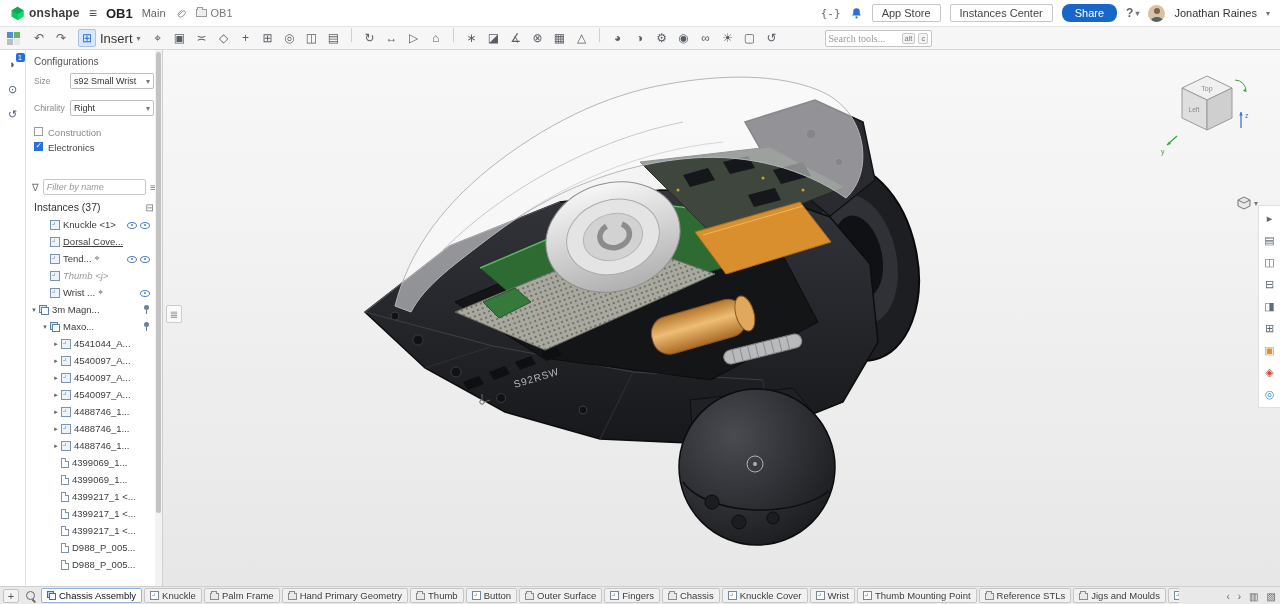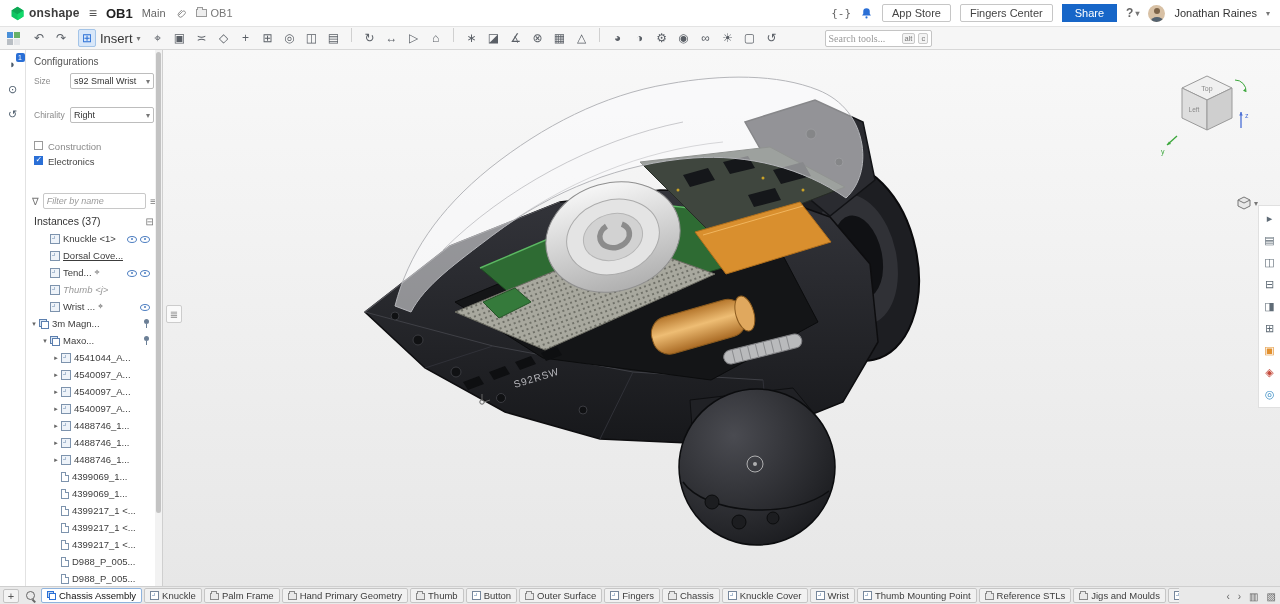--- a/index.html
+++ b/index.html
@@ -12,21 +12,21 @@
   .logo-text{font-size:12px;font-weight:bold;color:#3d3d3d;letter-spacing:.2px}
   .hamburger{font-size:14px;color:#555;cursor:pointer}
   .doc-title{font-size:13px;font-weight:bold;color:#222}
   .ws-name{font-size:11px;color:#666}
   .folder-chip{display:flex;align-items:center;gap:4px;font-size:11px;color:#777}
   .fold{width:11px;height:8px;background:#eee;border:1px solid #9a9a9a;position:relative}
   .fold::before{content:'';position:absolute;top:-3px;left:0;width:4px;height:2px;border:1px solid #9a9a9a;border-bottom:0;background:#eee}
   .topbar-right{margin-left:auto;display:flex;align-items:center;gap:9px}
   .fs-icon{font-size:11px;color:#666;font-family:"DejaVu Sans Mono",monospace}
   .hdr-btn{height:18px;display:flex;align-items:center;padding:0 9px;border:1px solid #c6c6c6;border-radius:2px;background:#fff;font-size:11px;color:#444;cursor:pointer}
-  .share-btn{height:18px;display:flex;align-items:center;padding:0 13px;border-radius:0;background:#1766c8;color:#fff;font-size:11px;cursor:pointer}
+  .share-btn{height:18px;display:flex;align-items:center;padding:0 13px;border-radius:8px;background:#1766c8;color:#fff;font-size:11px;cursor:pointer}
   .help-wrap{display:flex;align-items:center;gap:2px;font-size:12px;color:#666;font-weight:bold}
   .caret{font-size:8px;color:#777}
   .avatar{width:17px;height:17px;border-radius:50%;background:#d8c1a5;position:relative;overflow:hidden}
   .avatar::before{content:'';position:absolute;top:3px;left:5.5px;width:6px;height:6px;border-radius:50%;background:#7d6449}
   .avatar::after{content:'';position:absolute;bottom:-3px;left:2.5px;width:12px;height:8px;border-radius:50% 50% 0 0;background:#54626f}
   .user-name{font-size:11px;color:#333}
 
   
   .toolbar{position:absolute;top:27px;left:0;right:0;height:23px;background:#f6f6f6;border-bottom:1px solid #d8d8d8;display:flex;align-items:center;padding:0 2px;z-index:19}
   .asm-context{width:13px;height:13px;margin:0 8px 0 5px;display:grid;grid-template-columns:6px 6px;grid-template-rows:6px 6px;gap:1px}
@@ -43,21 +43,21 @@
 
   
   .left-strip{position:absolute;left:0;top:50px;bottom:18px;width:26px;background:#fff;border-right:1px solid #e2e2e2;display:flex;flex-direction:column;align-items:center;padding-top:6px;gap:9px;z-index:10}
   .strip-icon{width:16px;height:16px;text-align:center;line-height:16px;font-size:11px;color:#4a5a6a;position:relative;cursor:pointer}
   .strip-badge{position:absolute;top:-3px;right:-4px;min-width:9px;height:9px;border-radius:2px;background:#2a6fd6;color:#fff;font-size:7px;line-height:9px;text-align:center;padding:0 1px}
 
   
   .left-panel{position:absolute;left:26px;top:50px;bottom:18px;width:137px;background:#fff;border-right:1px solid #cfcfcf;z-index:10;overflow:hidden}
   .config{padding:6px 8px 0 8px}
   .cfg-title{font-size:10px;color:#555;margin-bottom:6px}
-  .cfg-row{display:flex;align-items:center;margin-bottom:18px}
+  .cfg-row{display:flex;align-items:center;margin-bottom:11px}
   .cfg-label{width:36px;font-size:8.5px;color:#8a8a8a;flex:none}
   .cfg-select{flex:1;display:flex;align-items:center;justify-content:space-between;border:1px solid #bdbdbd;border-radius:2px;height:16px;padding:0 3px;font-size:9px;color:#333;cursor:pointer;background:#fff;white-space:nowrap}
   .cfg-check{display:flex;align-items:flex-start;gap:5px;font-size:9.5px;color:#8a8a8a;margin:4px 0;cursor:pointer}
   .cb{width:9px;height:9px;border:1px solid #9a9a9a;background:#fff;flex:none;position:relative}
   .cb.checked{background:#2a6fd6;border-color:#2a6fd6}
   .cb.checked::after{content:'✓';position:absolute;top:-2px;left:0.5px;color:#fff;font-size:8px}
   .cfg-check.on{color:#444}
   .filter-row{margin-top:26px;padding:0 6px;display:flex;align-items:center;gap:4px}
   .funnel{font-size:10px;color:#777}
   .filter-input{flex:1;border:1px solid #c8c8c8;border-radius:2px;height:16px;font-size:9px;font-style:italic;color:#444;padding:0 3px;outline:0;min-width:0;font-family:"Liberation Sans",sans-serif}
@@ -146,21 +146,21 @@
       <span class="fold"></span>
       <span>OB1</span>
     </span>
     <span class="topbar-right">
       <span class="fs-icon">{-}</span>
       <svg width="13" height="14" viewBox="0 0 16 16">
         <path d="M8 2a4 4 0 0 1 4 4v3l1.5 2.2H2.5L4 9V6a4 4 0 0 1 4-4z" fill="#2a6fd6"></path>
         <circle cx="8" cy="13.4" r="1.3" fill="#2a6fd6"></circle>
       </svg>
       <span class="hdr-btn">App Store</span>
-      <span class="hdr-btn">Fingers Center</span>
+      <span class="hdr-btn">Instances Center</span>
       <span class="share-btn">Share</span>
       <span class="help-wrap">
         <span>?</span>
         <span class="caret">▾</span>
       </span>
       <span class="avatar"></span>
       <span class="user-name">Jonathan Raines</span>
       <span class="caret">▾</span>
     </span>
   </header>

